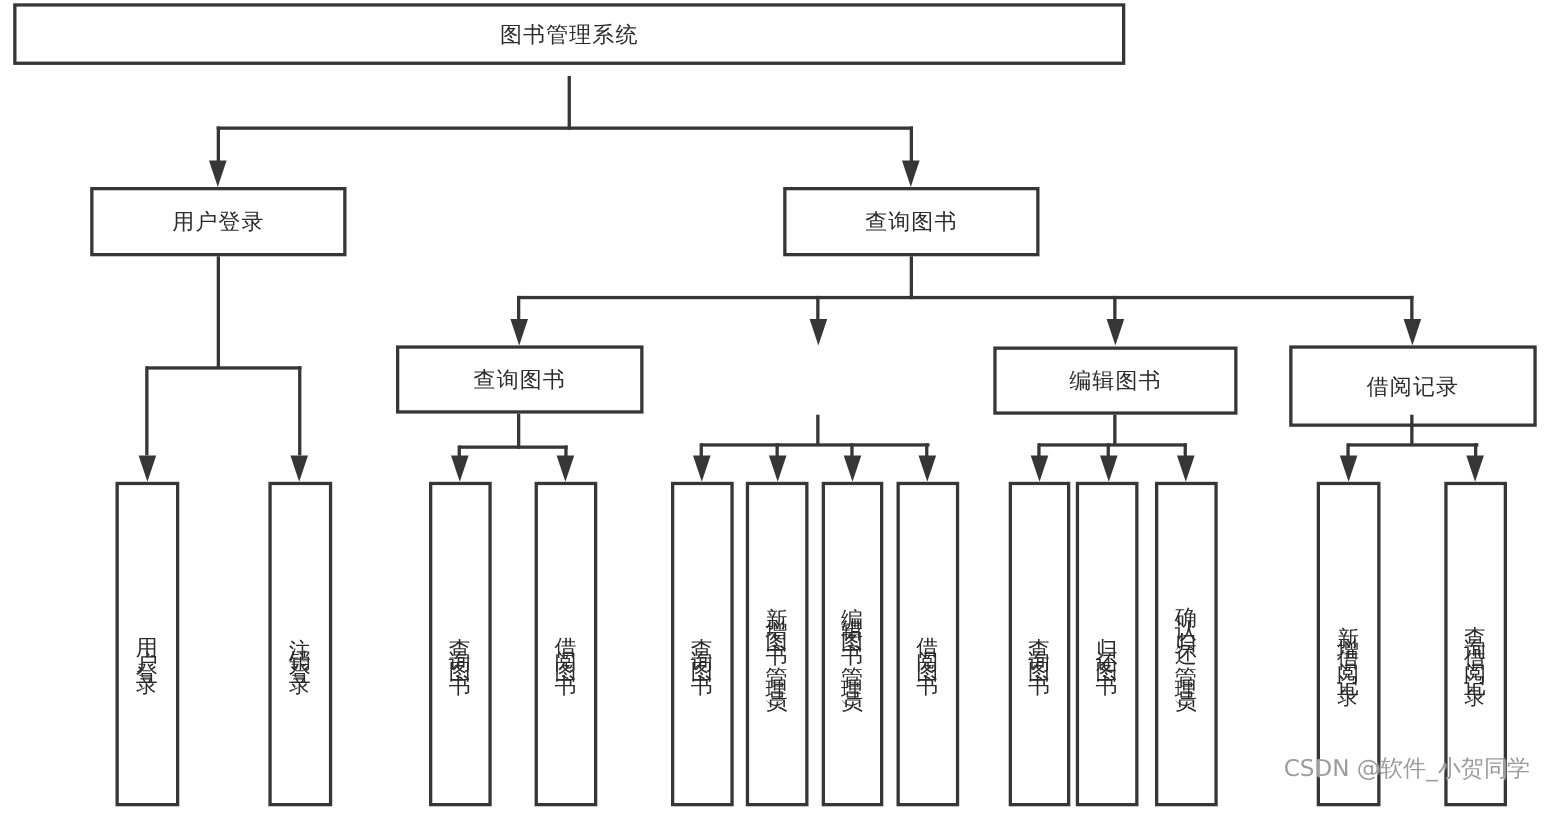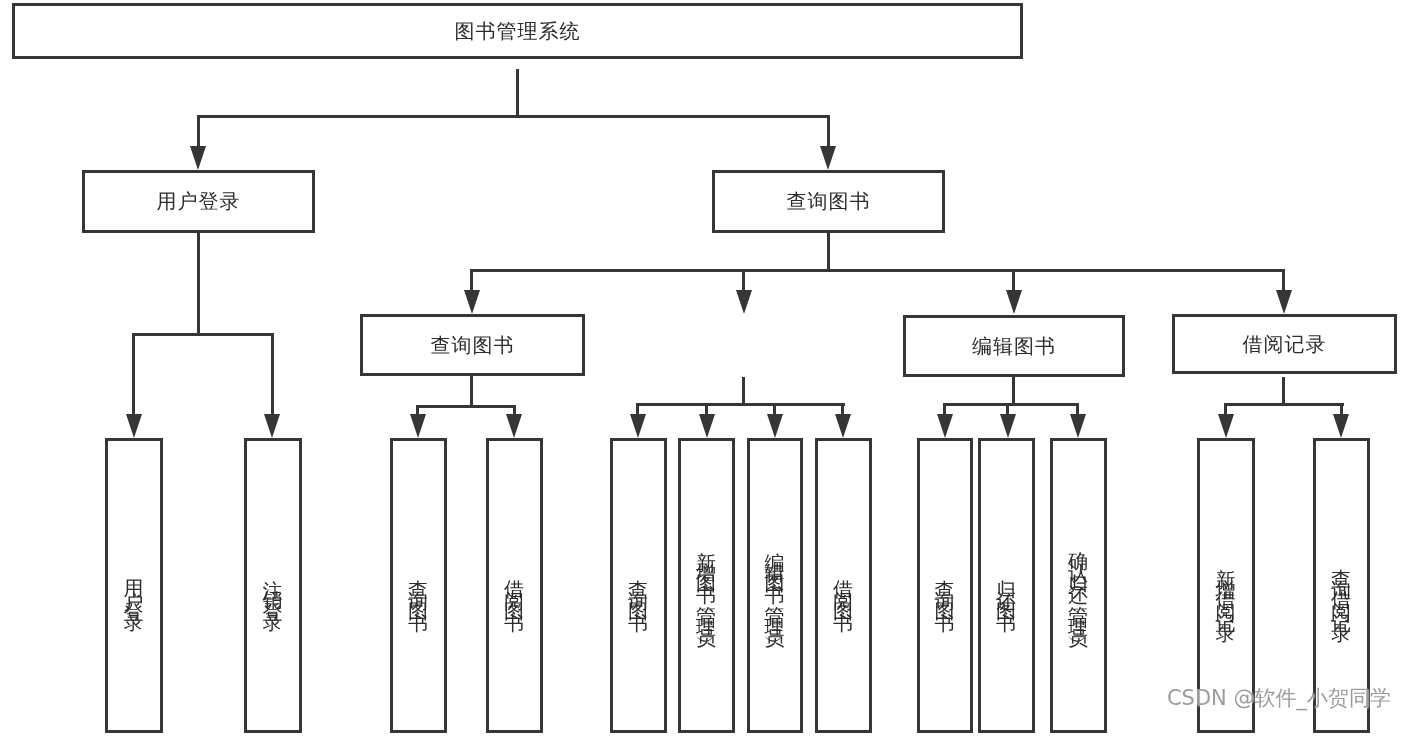--- a/index.html
+++ b/index.html
@@ -104,21 +104,21 @@
   <div class="ahead" style="left:1006px;top:290px"></div>
   <div class="shaft" style="left:1282px;top:269px;width:3px;height:23px"></div>
   <div class="ahead" style="left:1276px;top:290px"></div>
 
   <div class="box" style="left:360px;top:314px;width:225px;height:62px">
     <span>查询图书</span>
   </div>
   <div class="box" style="left:903px;top:315px;width:222px;height:62px">
     <span>编辑图书</span>
   </div>
-  <div class="box" style="left:1172px;top:314px;width:225px;height:60px">
+  <div class="box" style="left:1172px;top:314px;width:225px;height:74px">
     <span>借阅记录</span>
   </div>
 
   <div class="vline" style="left:470px;top:376px;width:3px;height:32px"></div>
   <div class="hline" style="left:417px;top:405px;width:99px;height:3px"></div>
   <div class="shaft" style="left:416px;top:405px;width:3px;height:11px"></div>
   <div class="ahead" style="left:410px;top:414px"></div>
   <div class="shaft" style="left:513px;top:405px;width:3px;height:11px"></div>
   <div class="ahead" style="left:506px;top:414px"></div>
 

